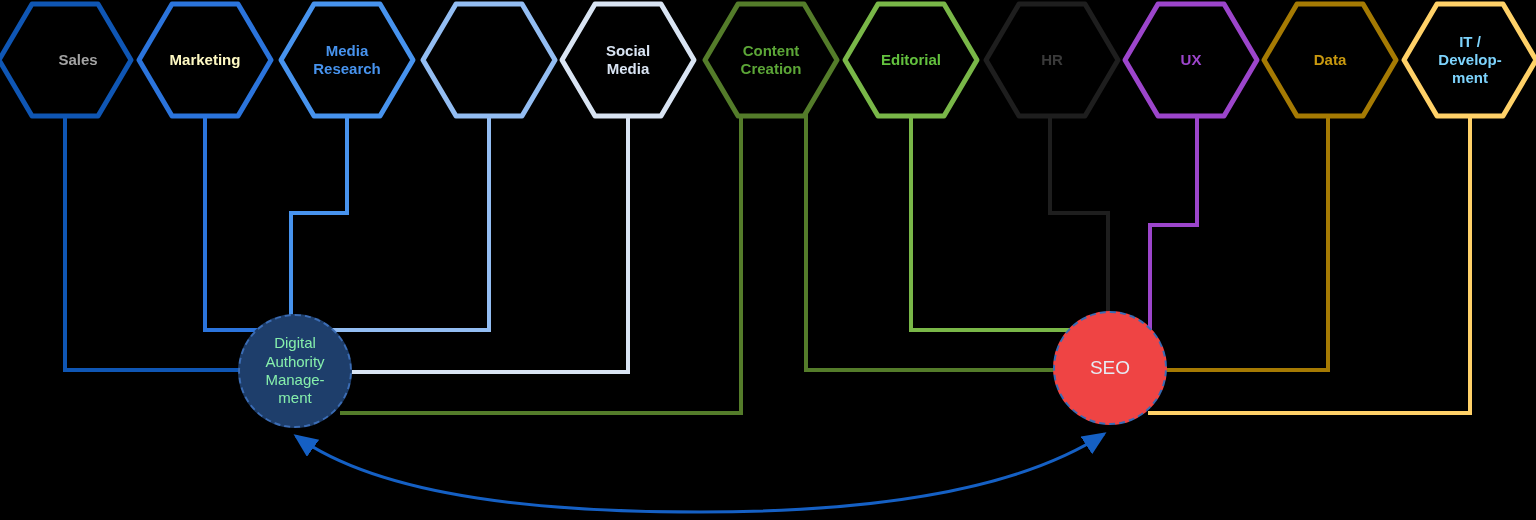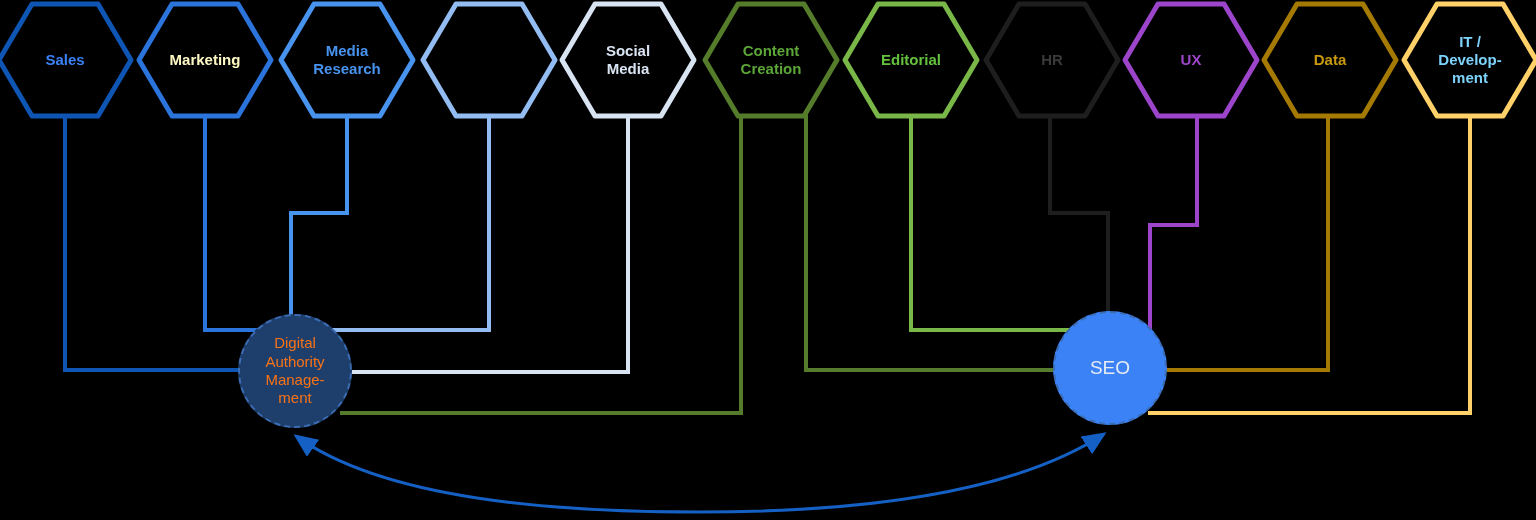--- a/index.html
+++ b/index.html
@@ -52,29 +52,29 @@
       <defs>
         <marker id="ah" markerWidth="9" markerHeight="8" refX="7" refY="3.5" orient="auto">
           <path d="M0,0 L8,3.5 L0,7 Z" fill="#1560c4"></path>
         </marker>
       </defs>
       <path d="M 700 512 C 555 512, 385 500, 296 436" fill="none" stroke="#1560c4" stroke-width="3" marker-end="url(#ah)"></path>
       <path d="M 700 512 C 860 512, 1012 494, 1104 434" fill="none" stroke="#1560c4" stroke-width="3" marker-end="url(#ah)"></path>
     </svg>
 
   <div class="hub" style="left: 238px; top: 314px; height: 114px; width: 114px; background: rgb(30, 62, 107); border: 2px dashed rgb(59, 108, 180);">
-    <span style="color: #f97316; font-size: 15px;">Digital
+    <span style="color: #86efac; font-size: 15px;">Digital
 Authority
 Manage-
 ment</span>
   </div>
-  <div class="hub" style="left: 1053px; top: 311px; height: 114px; width: 114px; background: #3b82f6; border: 2px dashed rgb(59, 108, 180);">
+  <div class="hub" style="left: 1053px; top: 311px; height: 114px; width: 114px; background: #ef4444; border: 2px dashed rgb(59, 108, 180);">
     <span style="color: rgb(230, 235, 243); font-size: 19px;">SEO</span>
   </div>
-<div class="node-label" style="left: 3px; color: #3b82f6;">Sales</div>
+<div class="node-label" style="left: 16px; color: #a3a3a3;">Sales</div>
     <div class="node-label" style="left: 143px; color: #fef9c3;">Marketing</div>
     <div class="node-label" style="left: 285px; color: rgb(71, 147, 238);">Media
 Research</div>
     <div class="node-label" style="left: 566px; color: rgb(217, 228, 243);">Social
 Media</div>
     <div class="node-label" style="left: 709px; color: rgb(92, 166, 55);">Content
 Creation</div>
     <div class="node-label" style="left: 849px; color: rgb(99, 193, 62);">Editorial</div>
     <div class="node-label" style="left: 990px; color: rgb(58, 58, 58);">HR</div>
     <div class="node-label" style="left: 1129px; color: rgb(156, 69, 203); text-align: center;">UX</div>

